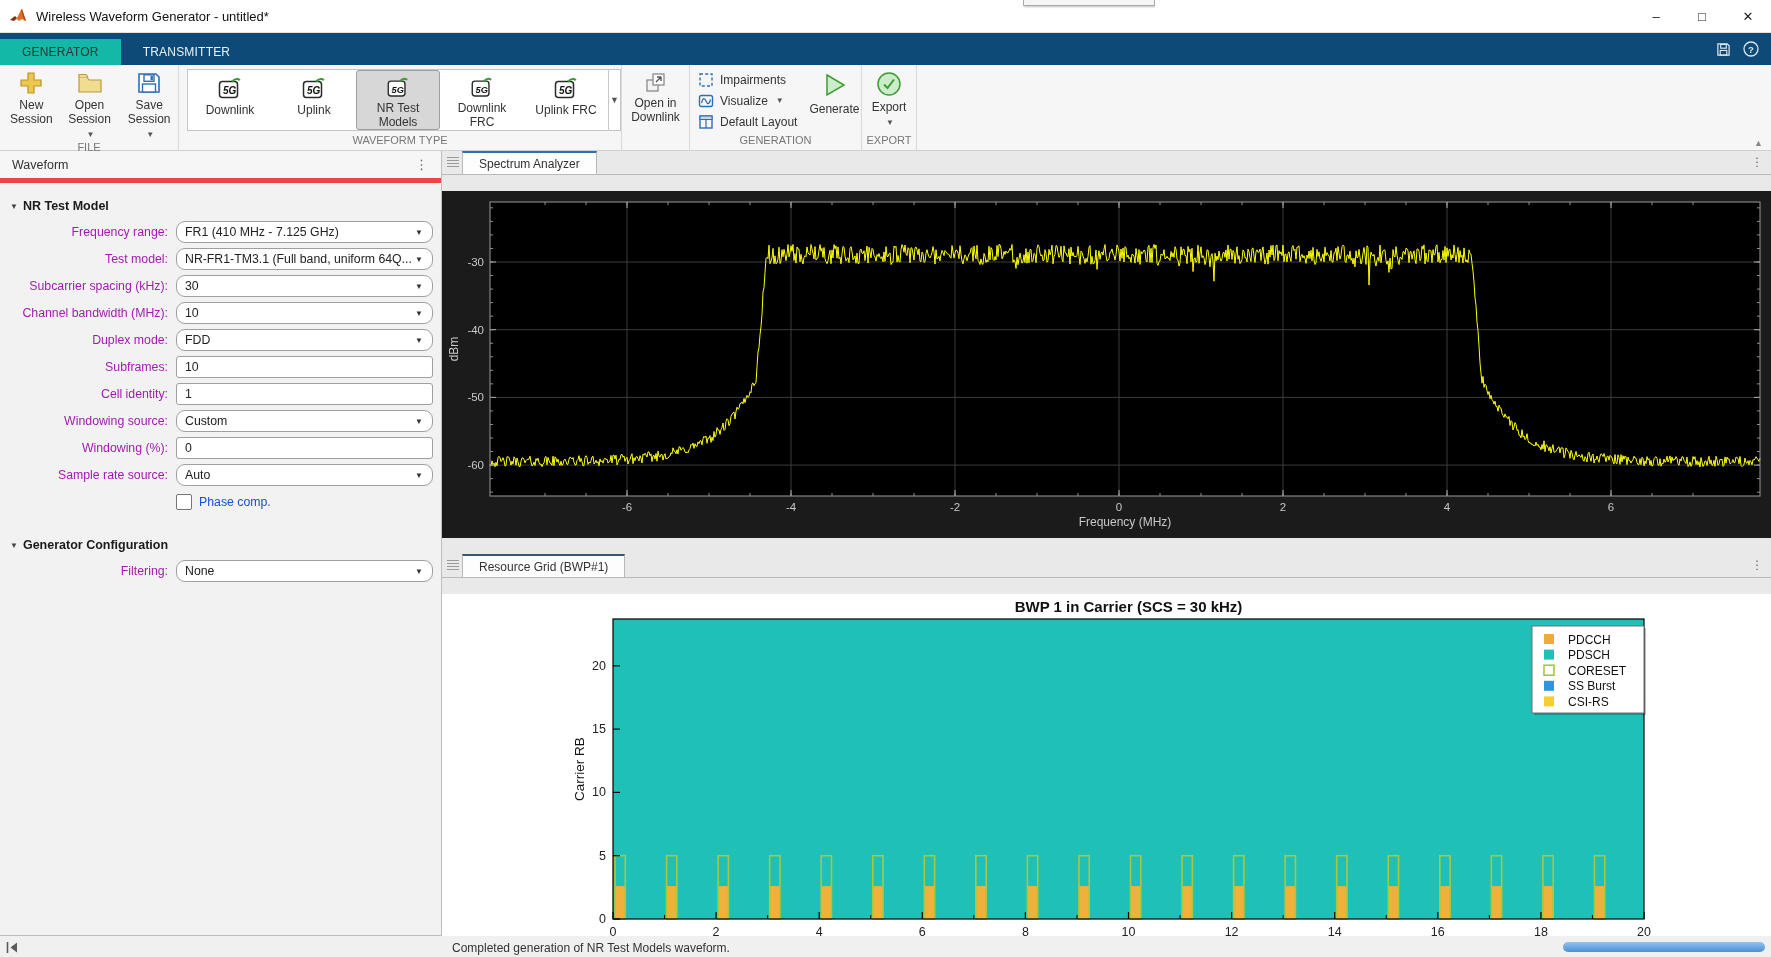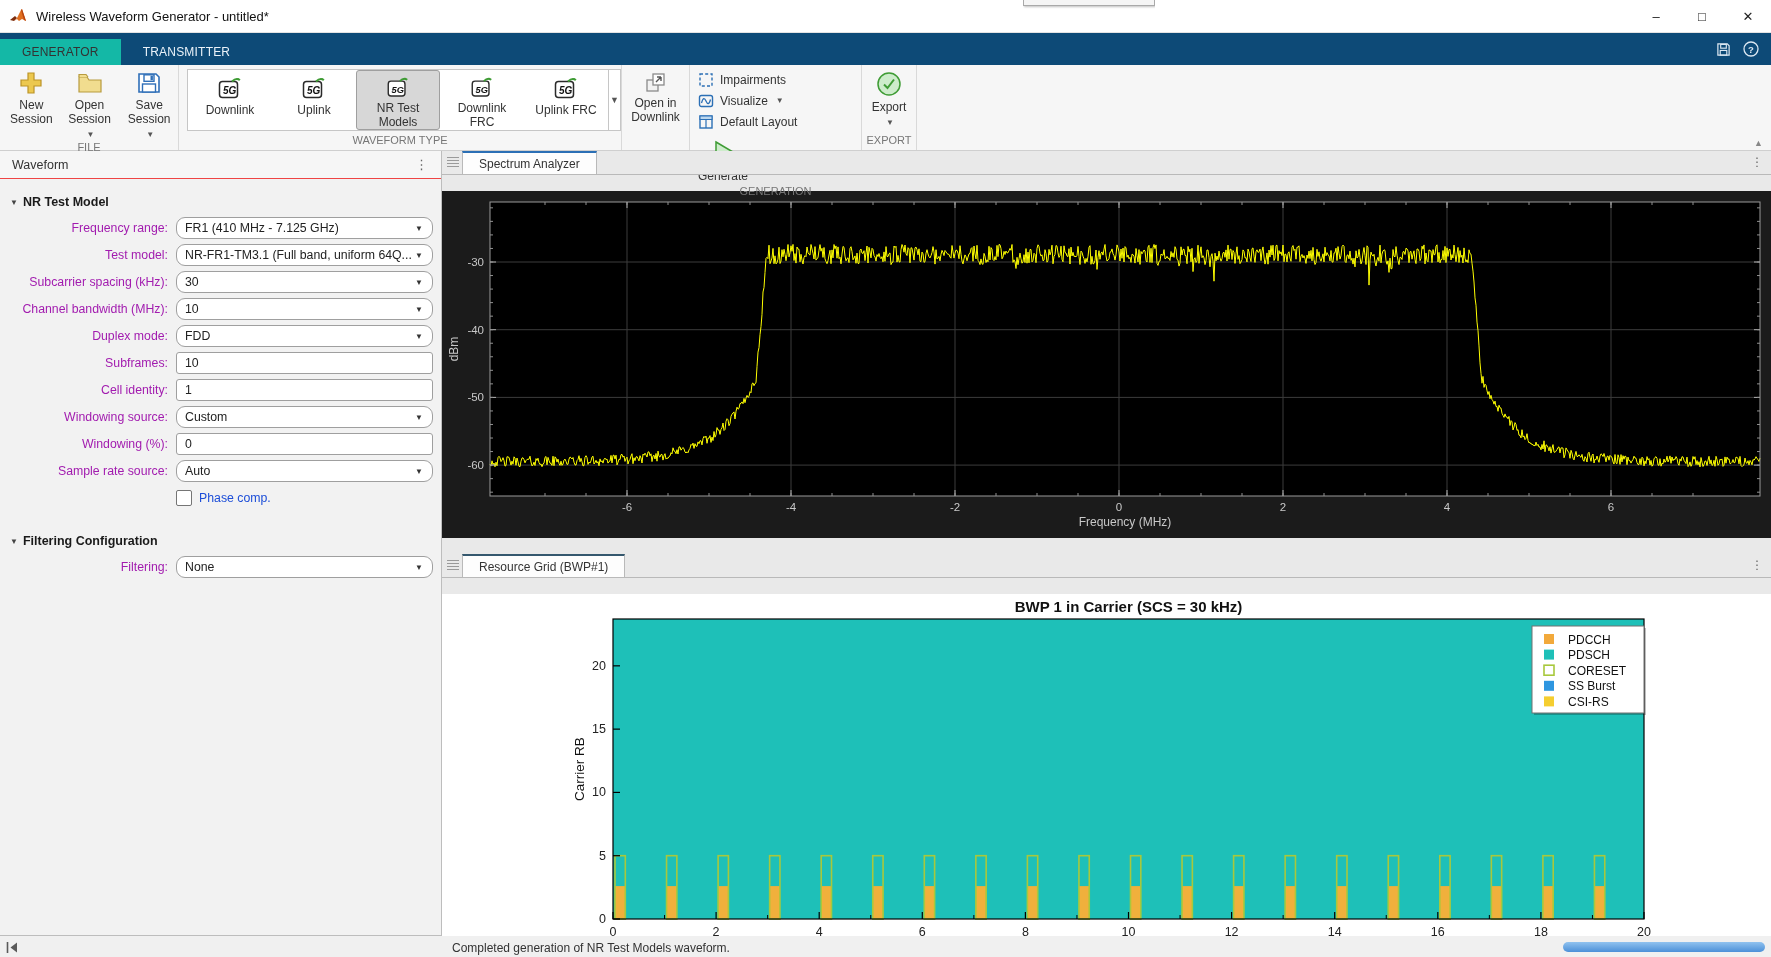--- a/index.html
+++ b/index.html
@@ -34,21 +34,21 @@
   .gal-item.selected{background:#d7d7d7;border:1px solid #9f9f9f;}
   .gal-drop{width:20px;height:60px;margin-top:4px;border:1px solid #c6c6c6;border-left:none;background:#fff;
             display:flex;align-items:center;justify-content:center;color:#555;font-size:9px;}
   .gen-col{display:flex;flex-direction:column;padding:4px 4px 0 8px;}
   .gen-row{display:flex;align-items:center;gap:6px;height:21px;font-size:12px;color:#333;white-space:nowrap;}
   .drop-arrow{font-size:8px;color:#555;margin-left:2px;}
   .ribbon-collapse{position:absolute;right:8px;bottom:2px;font-size:9px;color:#888;}
   
   .main{display:flex;height:784px;border-bottom:1px solid #bdbdbd;}
   .leftpanel{width:441px;background:#f2f2f2;border-right:1px solid #bdbdbd;display:flex;flex-direction:column;}
-  .panel-header{height:27px;background:#f6f6f6;border-bottom:1px solid #ef4444;display:flex;align-items:center;
+  .panel-header{height:27px;background:#f6f6f6;border-bottom:5px solid #ef4444;display:flex;align-items:center;
                 font-size:12.5px;color:#333;padding:0 12px;}
   .kebab{margin-left:auto;color:#666;font-size:13px;letter-spacing:1px;}
   .wf-form{padding-top:10px;overflow:hidden;}
   .wf-sec-header{display:flex;align-items:center;gap:5px;font-size:12.5px;font-weight:bold;color:#1a1a1a;
                  padding:6px 0 8px 10px;}
   .wf-sec-header .tri{font-size:8px;color:#444;}
   .wf-row{display:flex;align-items:center;height:22px;margin-bottom:5px;}
   .wf-label{width:168px;text-align:right;padding-right:8px;font-size:12.3px;color:#a21caf;white-space:nowrap;}
   .wf-ctrl{width:247px;height:20px;background:#fff;border:1px solid #9f9f9f;display:flex;align-items:center;
            font-size:12.3px;color:#222;padding-left:8px;white-space:nowrap;overflow:hidden;}
@@ -210,21 +210,21 @@
             <rect x="9" y="4" width="11" height="11" fill="#fdfdfd" stroke="#8a8a8a" stroke-width="1.3"></rect>
             <path d="M12 12 L17 7 M17 7 h-4 M17 7 v4" stroke="#555" stroke-width="1.4" fill="none"></path>
           </svg>
           <div class="bl"><span>Open in</span><br><span>Downlink</span></div>
         </div>
       </div>
       <div class="seclabel"></div>
     </div>
 
     <div class="rsec" style="width:171px">
-      <div class="rcontent" style="flex-direction:column">
+      <div class="rcontent" style="flex-direction:row">
         <div class="gen-col">
           <div class="gen-row">
             <svg width="16" height="16" viewBox="0 0 16 16">
               <rect x="2" y="2" width="12" height="12" fill="none" stroke="#2b6fb5" stroke-width="1.4" stroke-dasharray="3 2.2"></rect>
             </svg>
             <span>Impairments</span>
           </div>
           <div class="gen-row">
             <svg width="16" height="16" viewBox="0 0 16 16">
               <rect x="1.5" y="2.5" width="13" height="11" rx="2" fill="none" stroke="#2b6fb5" stroke-width="1.4"></rect>
@@ -349,21 +349,21 @@
           </div>
           <div class="wf-row">
             <div class="wf-check">
               <div class="checkbox"></div>
               <span class="check-label">Phase comp.</span>
             </div>
           </div>
           <div style="height: 14px;"></div>
           <div class="wf-sec-header">
             <span class="tri">▼</span>
-            <span>Filtering Configuration</span>
+            <span>Generator Configuration</span>
           </div>
           <div class="wf-row">
             <div class="wf-label">Filtering:</div>
             <div class="wf-ctrl dropdown">
               <span class="val">None</span>
               <span class="dd">▼</span>
             </div>
           </div>
         </div>
     </div>

